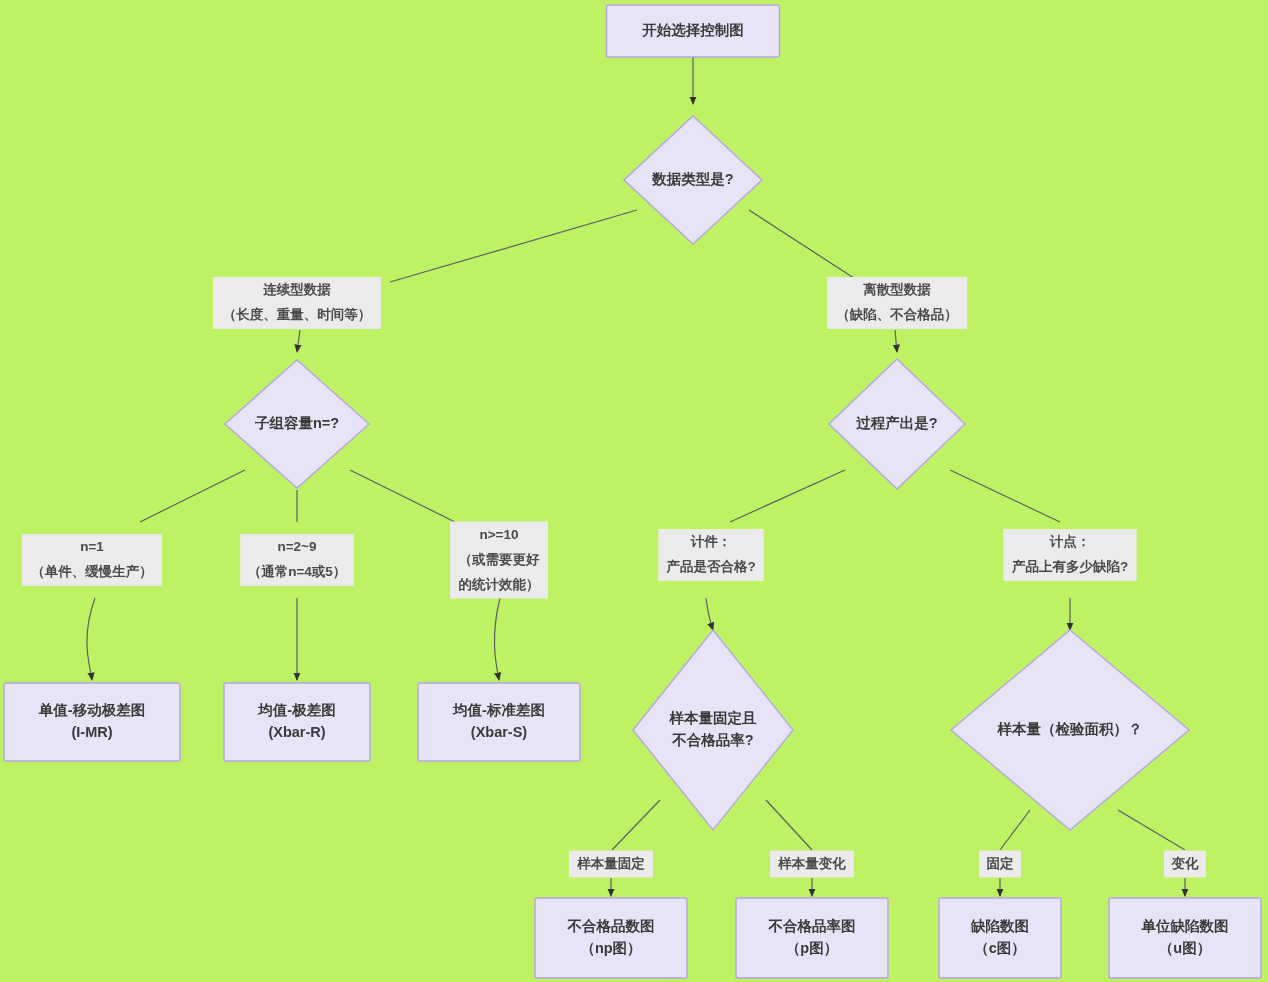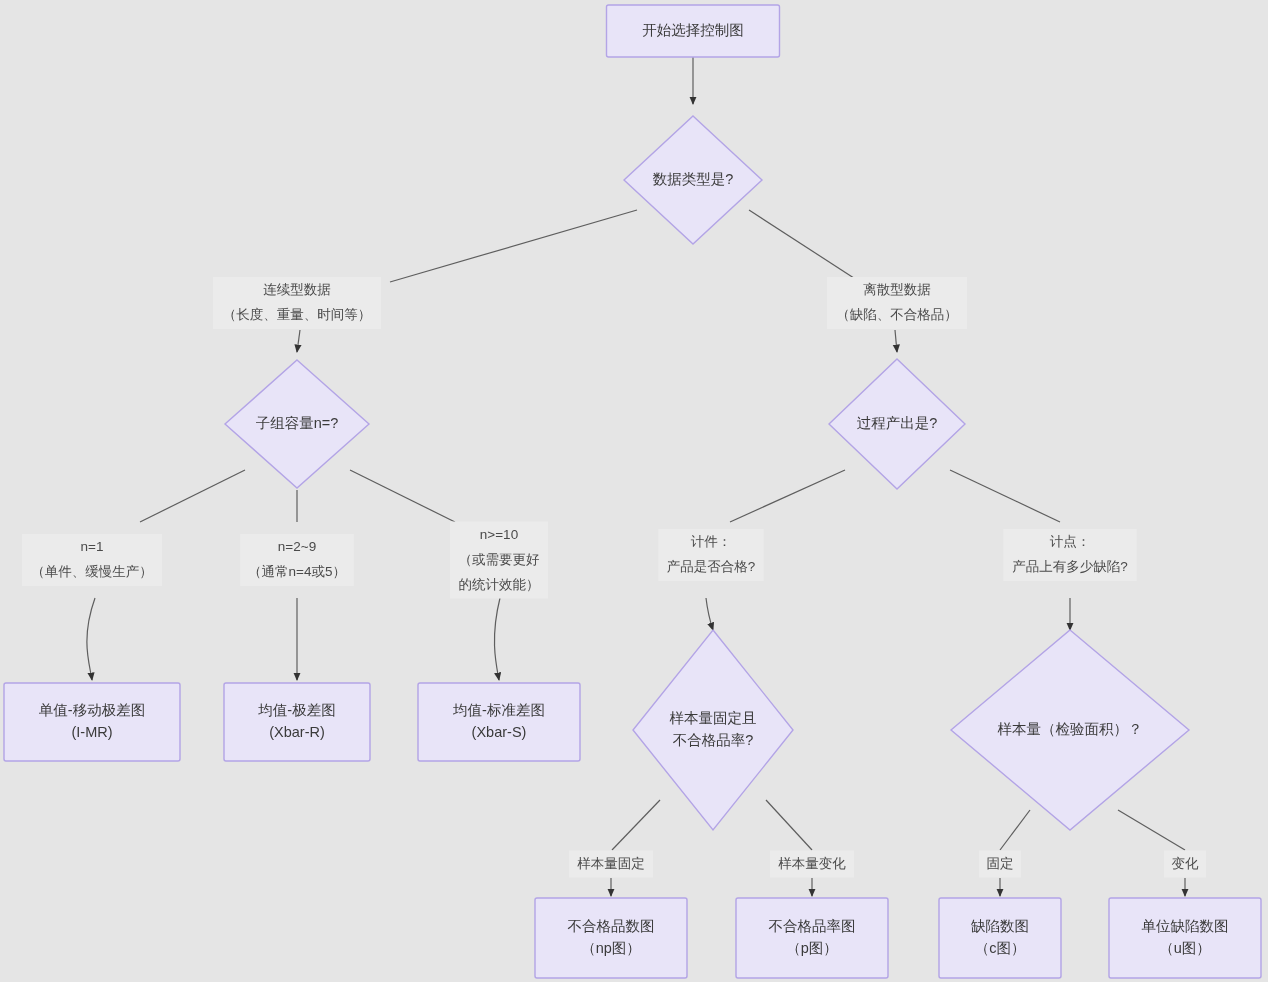--- a/index.html
+++ b/index.html
@@ -10,21 +10,22 @@
   body {
     font-family: "Liberation Sans", "DejaVu Sans", sans-serif;
     width: 1268px;
     height: 982px;
     overflow: hidden;
   }
   #flow-root {
     position: relative;
     width: 1268px;
     height: 982px;
-    background: #e5e5e5;
+    background: #bef264;
+    font-weight: bold;
   }
   svg#flow-svg {
     position: absolute;
     left: 0;
     top: 0;
     width: 1268px;
     height: 982px;
     display: block;
   }
   .edge-path {

